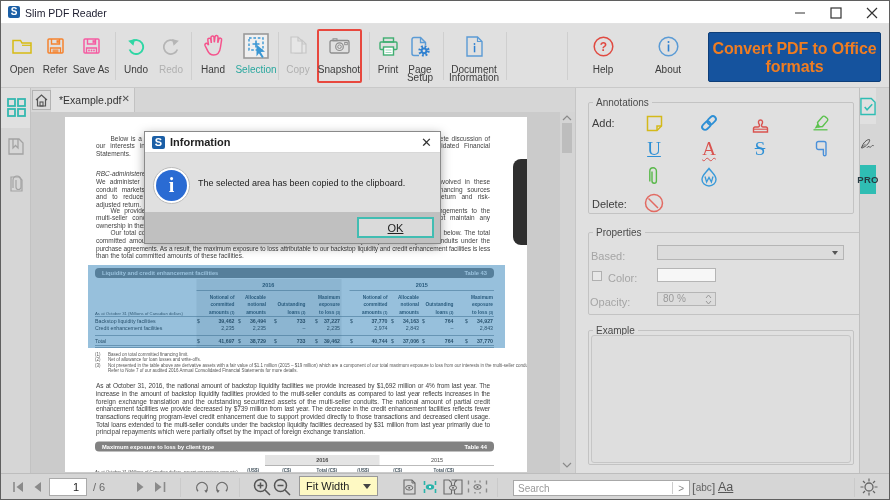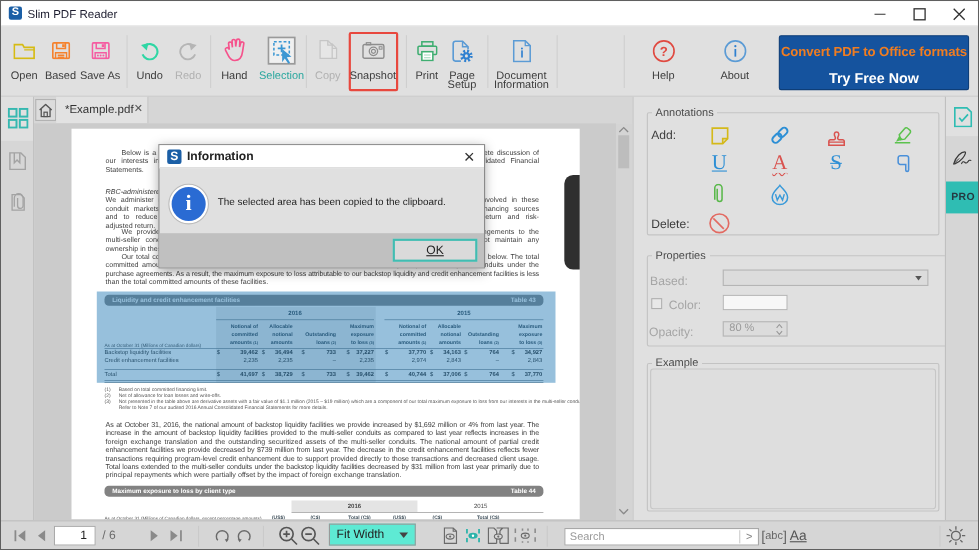--- a/index.html
+++ b/index.html
@@ -10,21 +10,21 @@
 #titlebar .tt{position:absolute;left:24px;top:6px;font-size:10.5px;color:#1c1c2e}
 .wc{position:absolute;top:0;height:23px;width:30px;color:#333}
 
 #toolbar{position:absolute;left:0;top:23px;width:888px;height:64px;background:#e0e0e0;border-bottom:1px solid #c9c9c9}
 .titem{position:absolute;top:6px;width:60px;text-align:center}
 .titem .ic{height:32px;display:flex;align-items:center;justify-content:center}
 .titem .lb{font-size:10px;line-height:8px;color:#3c3c3c;margin-top:4px}
 .tsep{position:absolute;top:8px;width:1px;height:48px;background:#cfcfcf}
 #snapbox{position:absolute;left:316px;top:5px;width:45px;height:54px;border:2px solid #e8483e;border-radius:2px}
 #cta{position:absolute;left:707px;top:8px;width:173px;height:50px;background:#15539e;border:1px solid #0e3e78;border-radius:2px;text-align:center}
-#cta .l1{color:#f07d21;font-weight:bold;font-size:12px;margin-top:7px;letter-spacing:-0.1px}
+#cta .l1{color:#f07d21;font-weight:bold;font-size:16px;margin-top:7px;letter-spacing:-0.1px}
 #cta .l2{color:#fff;font-weight:bold;font-size:13px;margin-top:9px}
 
 #sidebar{position:absolute;left:0;top:87px;width:30px;height:385px;background:#d6d6d6;border-right:1px solid #c2c2c2}
 #sidebar .active{position:absolute;left:0;top:0;width:29px;height:40px;background:#e0e0e0}
 
 #tabbar{position:absolute;left:30px;top:87px;width:545px;height:24px;background:#d6d6d6}
 #homebtn{position:absolute;left:1px;top:2px;width:19px;height:20px;background:#dcdcdc;border:1px solid #b2b2b2;display:flex;align-items:center;justify-content:center}
 #tab1{position:absolute;left:20px;top:0px;width:84px;height:24px;background:#e2e2e2;border-right:1px solid #c2c2c2}
 #tab1 .tn{position:absolute;left:8px;top:6px;font-size:10.5px;color:#333}
 #tab1 .tx{position:absolute;right:4px;top:5px;font-size:10px;color:#555}
@@ -62,30 +62,30 @@
 .pgray{position:absolute;font-size:11px;color:#a5a5a5}
 .aicon{position:absolute;width:22px;height:22px;display:flex;align-items:center;justify-content:center}
 #propdd{position:absolute;left:81px;top:157px;width:187px;height:15px;background:#dcdcdc;border:1px solid #b5b5b5}
 #propdd .arr{position:absolute;right:5px;top:5px;width:0;height:0;border-left:3.5px solid transparent;border-right:3.5px solid transparent;border-top:4.5px solid #555}
 #colorbox{position:absolute;left:81px;top:180px;width:59px;height:14px;background:#f7f7f7;border:1px solid #b5b5b5}
 #opacbox{position:absolute;left:81px;top:204px;width:59px;height:14px;background:#dcdcdc;border:1px solid #b5b5b5;font-size:10px;color:#9a9a9a;padding:0 0 0 5px}
 #commentsinner{position:absolute;left:15px;top:247px;width:260px;height:128px;background:#dedede;border:1px solid #c6c6c6;border-radius:3px}
 .cb{position:absolute;width:10px;height:10px;background:#e8e8e8;border:1px solid #b0b0b0}
 
 #strip{position:absolute;left:858px;top:87px;width:31px;height:385px;background:#d6d6d6;border-left:1px solid #c0c0c0}
-.striptab{position:absolute;left:0;width:31px;display:flex;align-items:center;justify-content:center}
+.striptab{position:absolute;left:0;width:16px;display:flex;align-items:center;justify-content:center}
 #st2{background:#d6d6d6}
 #st1{top:0;height:36px;background:#e0e0e0}
 #st2{top:36px;height:41px}
 #st3{top:77px;height:29px;background:#2fbdb3;color:#253a41;font-weight:bold;font-size:9.5px;letter-spacing:0.3px}
 
 #statusbar{position:absolute;left:0;top:472px;width:888px;height:27px;background:#d6d6d6;border-top:1px solid #bdbdbd}
 .sic{position:absolute;top:3px;height:20px;display:flex;align-items:center;justify-content:center;color:#444}
 #pageinput{position:absolute;left:48px;top:4px;width:38px;height:18px;background:#fff;border:1px solid #aaa;font-size:11px;color:#222;text-align:right;padding:2px 7px 0 0}
-#fitwidth{position:absolute;left:298px;top:2px;width:79px;height:20px;background:#5eead4;border:1px solid #999;font-size:11px;color:#222;padding:3px 0 0 6px}
+#fitwidth{position:absolute;left:298px;top:2px;width:79px;height:20px;background:#fef9c3;border:1px solid #999;font-size:11px;color:#222;padding:3px 0 0 6px}
 #fitwidth .arr{position:absolute;right:6px;top:7px;width:0;height:0;border-left:4px solid transparent;border-right:4px solid transparent;border-top:5px solid #444}
 #searchbox{position:absolute;left:512px;top:6px;width:177px;height:16px;background:#fff;border:1px solid #a8a8a8}
 #searchbox .ph{position:absolute;left:4px;top:2px;font-size:10px;color:#9a9a9a}
 #searchbox .go{position:absolute;right:3px;top:1px;font-size:10px;color:#888;border-left:1px solid #ccc;padding:1px 2px 0 5px}
 .ssep{position:absolute;top:4px;width:1px;height:19px;background:#cacaca}
 
 #dialog{position:absolute;left:143px;top:130px;width:297px;height:113px;background:#e0e0e0;border:1px solid #8a8a8a;box-shadow:0 3px 10px rgba(0,0,0,0.35)}
 #dtitle{position:absolute;left:0;top:0;width:295px;height:21px;background:#fff;border-bottom:1px solid #d8d8d8}
 #dtitle .logo{position:absolute;left:7px;top:4px;width:13px;height:13px;background:#1b5fa6;border-radius:2px;color:#fff;font-weight:bold;font-size:11px;text-align:center;line-height:13px}
 #dtitle .tt{position:absolute;left:25px;top:4px;font-size:11px;font-weight:bold;color:#222}
@@ -130,21 +130,21 @@
       </div>
     <div class="titem" style="left:24px">
         <div class="ic">
           <svg width="17" height="16" viewBox="0 0 17 16">
             <rect x="1" y="1" width="15" height="14" rx="1" fill="none" stroke="#f5822e" stroke-width="1.5"></rect>
             <path d="M4.5 1 v5 h8 v-5" fill="none" stroke="#f5822e" stroke-width="1.4"></path>
             <rect x="9.5" y="2.2" width="2.4" height="2.6" fill="#f5822e"></rect>
             <path d="M3.5 15 v-5 h10 v5 M5.5 12.2 h6 M5.5 14 h6" fill="none" stroke="#f5822e" stroke-width="1.3"></path>
           </svg>
         </div>
-        <div class="lb">Based</div>
+        <div class="lb">Refer</div>
       </div>
     <div class="titem" style="left:60px">
         <div class="ic">
           <svg width="17" height="16" viewBox="0 0 17 16">
             <rect x="1" y="1" width="15" height="14" rx="1" fill="none" stroke="#f55ba1" stroke-width="1.5"></rect>
             <path d="M4.5 1 v5 h8 v-5" fill="none" stroke="#f55ba1" stroke-width="1.4"></path>
             <rect x="9.5" y="2.2" width="2.4" height="2.6" fill="#f55ba1"></rect>
             <path d="M3.5 15 v-5 h10 v5" fill="none" stroke="#f55ba1" stroke-width="1.3"></path>
             <circle cx="6" cy="12.5" r="0.9" fill="#f55ba1"></circle>
             <circle cx="8.5" cy="12.5" r="0.9" fill="#f55ba1"></circle>

